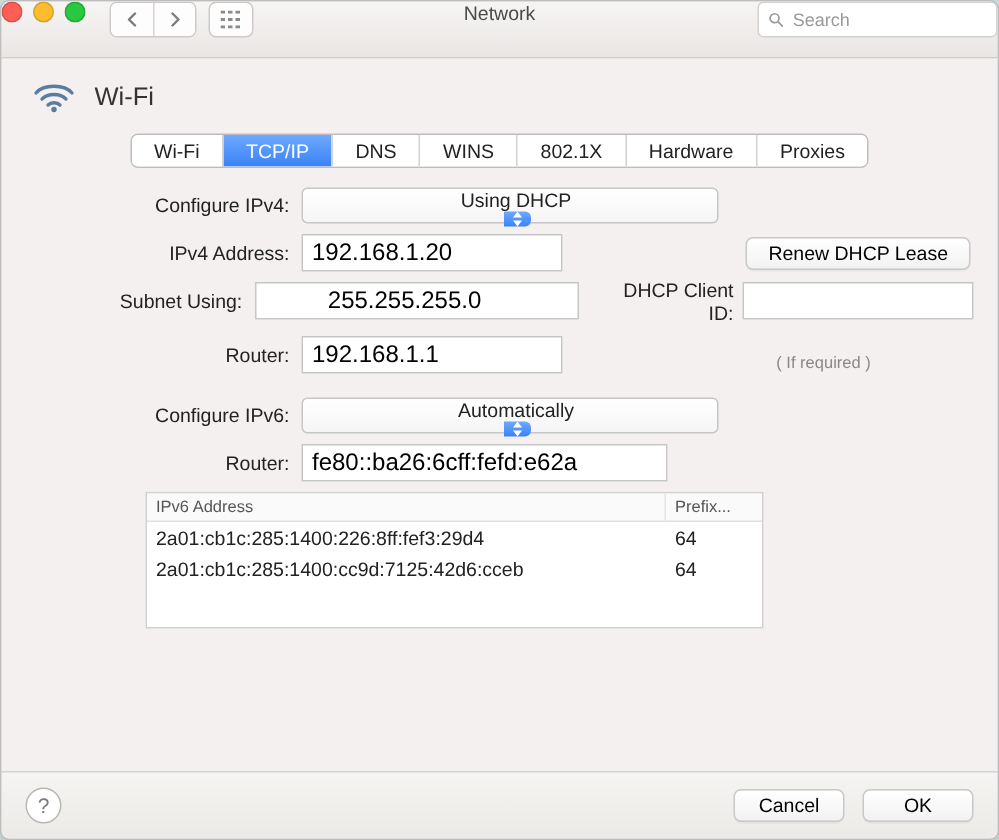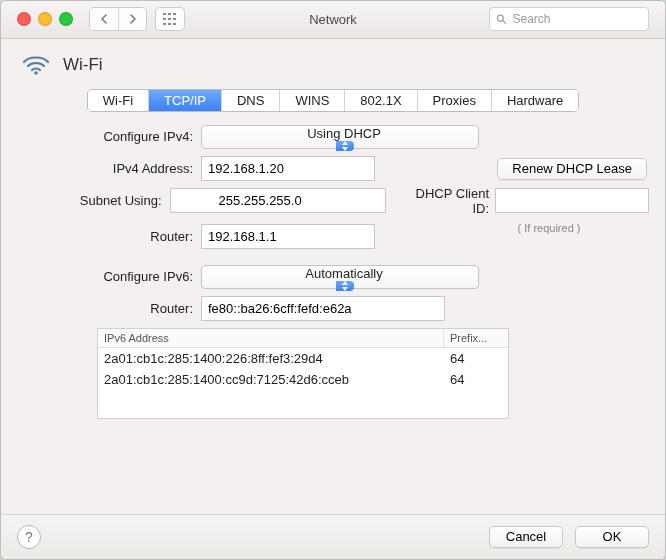--- a/index.html
+++ b/index.html
@@ -19,22 +19,22 @@
     border-radius:6px;
     box-shadow:0 8px 24px rgba(0,0,0,0.18);
     overflow:hidden;
     display:flex; flex-direction:column;
   }
   
   .titlebar {
     height:42px;
     background:linear-gradient(#f7f5f4,#e9e6e4);
     border-bottom:1px solid #cfcbc9;
-    display:flex; align-items:center;
-    padding:0 16px;
+    display:flex; align-items:flex-start;
+    padding:0 0;
     position:relative;
   }
   .traffic { display:flex; gap:7px; margin-right:10px;}
   .traffic .dot { width:12px; height:12px; border-radius:50%; border:0.5px solid rgba(0,0,0,0.15);}
   .dot.red{background:#ff5f57;} .dot.yellow{background:#febc2e;} .dot.green{background:#28c840;}
   .navseg { display:flex; border:1px solid #cfcac7; border-radius:5px; overflow:hidden; margin-left:6px; background:#fff;}
   .navseg button { width:28px; height:22px; background:#fdfdfd; border:none; display:flex;align-items:center;justify-content:center; padding:0;}
   .navseg button + button { border-left:1px solid #d8d4d1;}
   .gridbtn { width:28px; height:22px; border:1px solid #cfcac7; border-radius:5px; background:#fdfdfd; margin-left:8px; display:flex;align-items:center;justify-content:center;}
   .title { position:absolute; left:0; right:0; text-align:center; font-size:13px; color:#4a4a4a; pointer-events:none;}
@@ -56,21 +56,21 @@
   .tabs .tab.active { background:linear-gradient(#6fa9ff,#3a82f7); color:#fff;}
   
   .pane {
     position:relative;
     margin:12px 16px 10px 16px;
     height:380px;
   }
   .row { display:flex; align-items:center; height:26px; margin-bottom:6px;}
   .lbl { width:176px; text-align:right; padding-right:8px; color:#222;}
   .input {
-    height:21px; border:1px solid #c6c6c6; background:#fff; padding:1px 6px; font-size:13px;
+    height:21px; border:1px solid #c6c6c6; background:#fff; padding:1px 6px; font-size:16px;
     font-family:inherit; outline:none;
   }
   .select {
     display:flex; align-items:center; justify-content:space-between;
     height:22px; width:268px;
     border:1px solid #c6c6c6; border-radius:4px;
     background:linear-gradient(#fff,#f5f5f5);
     padding-left:8px;
     font-size:13px;
     position:relative;
@@ -83,21 +83,21 @@
     display:flex; flex-direction:column; align-items:center; justify-content:center;
     margin-right:-1px;
   }
   .select .caps::before, .select .caps::after{
     content:""; width:0;height:0;border-left:3px solid transparent;border-right:3px solid transparent;
   }
   .select .caps::before{border-bottom:4px solid #fff; margin-bottom:2px;}
   .select .caps::after{border-top:4px solid #fff;}
   .btn { height:22px; padding:0 14px; font-size:13px; border:1px solid #c8c8c8; border-radius:5px;
     background:linear-gradient(#ffffff,#f2f2f2); box-shadow:0 1px 0 rgba(0,0,0,0.04);}
-  .hint { font-size:11px; color:#888; text-align:center; margin-top:2px;}
+  .hint { font-size:11px; color:#888; text-align:center; margin-top:16px;}
   .ipv6table {
     margin-left:80px; width:410px; border:1px solid #d0d0d0; background:#fff;
   }
   .ipv6table .thead { display:flex; font-size:11px; color:#555; background:#fafafa; border-bottom:1px solid #e0e0e0;}
   .ipv6table .thead div { padding:3px 6px;}
   .ipv6table .thead .c1{ flex:1; border-right:1px solid #e4e4e4;}
   .ipv6table .thead .c2{ width:52px;}
   .ipv6table .trow { display:flex; font-size:13px;}
   .ipv6table .trow div { padding:3px 6px;}
   .ipv6table .trow .c1{ flex:1;}
@@ -176,22 +176,22 @@
       <span class="wifi-label">Wi-Fi</span>
     </div>
 
     <div class="tabbar">
       <div class="tabs" id="tabs">
           <button class="tab">Wi-Fi</button>
           <button class="tab active">TCP/IP</button>
           <button class="tab">DNS</button>
           <button class="tab">WINS</button>
           <button class="tab">802.1X</button>
+          <button class="tab">Hardware</button>
           <button class="tab">Proxies</button>
-          <button class="tab">Hardware</button>
         </div>
     </div>
 
     <div class="pane">
 
       <div class="row" style="margin-top:8px;">
         <div class="lbl">Configure IPv4:</div>
         <div class="select">
           <span>Using DHCP</span>
           <span class="caps"></span>

